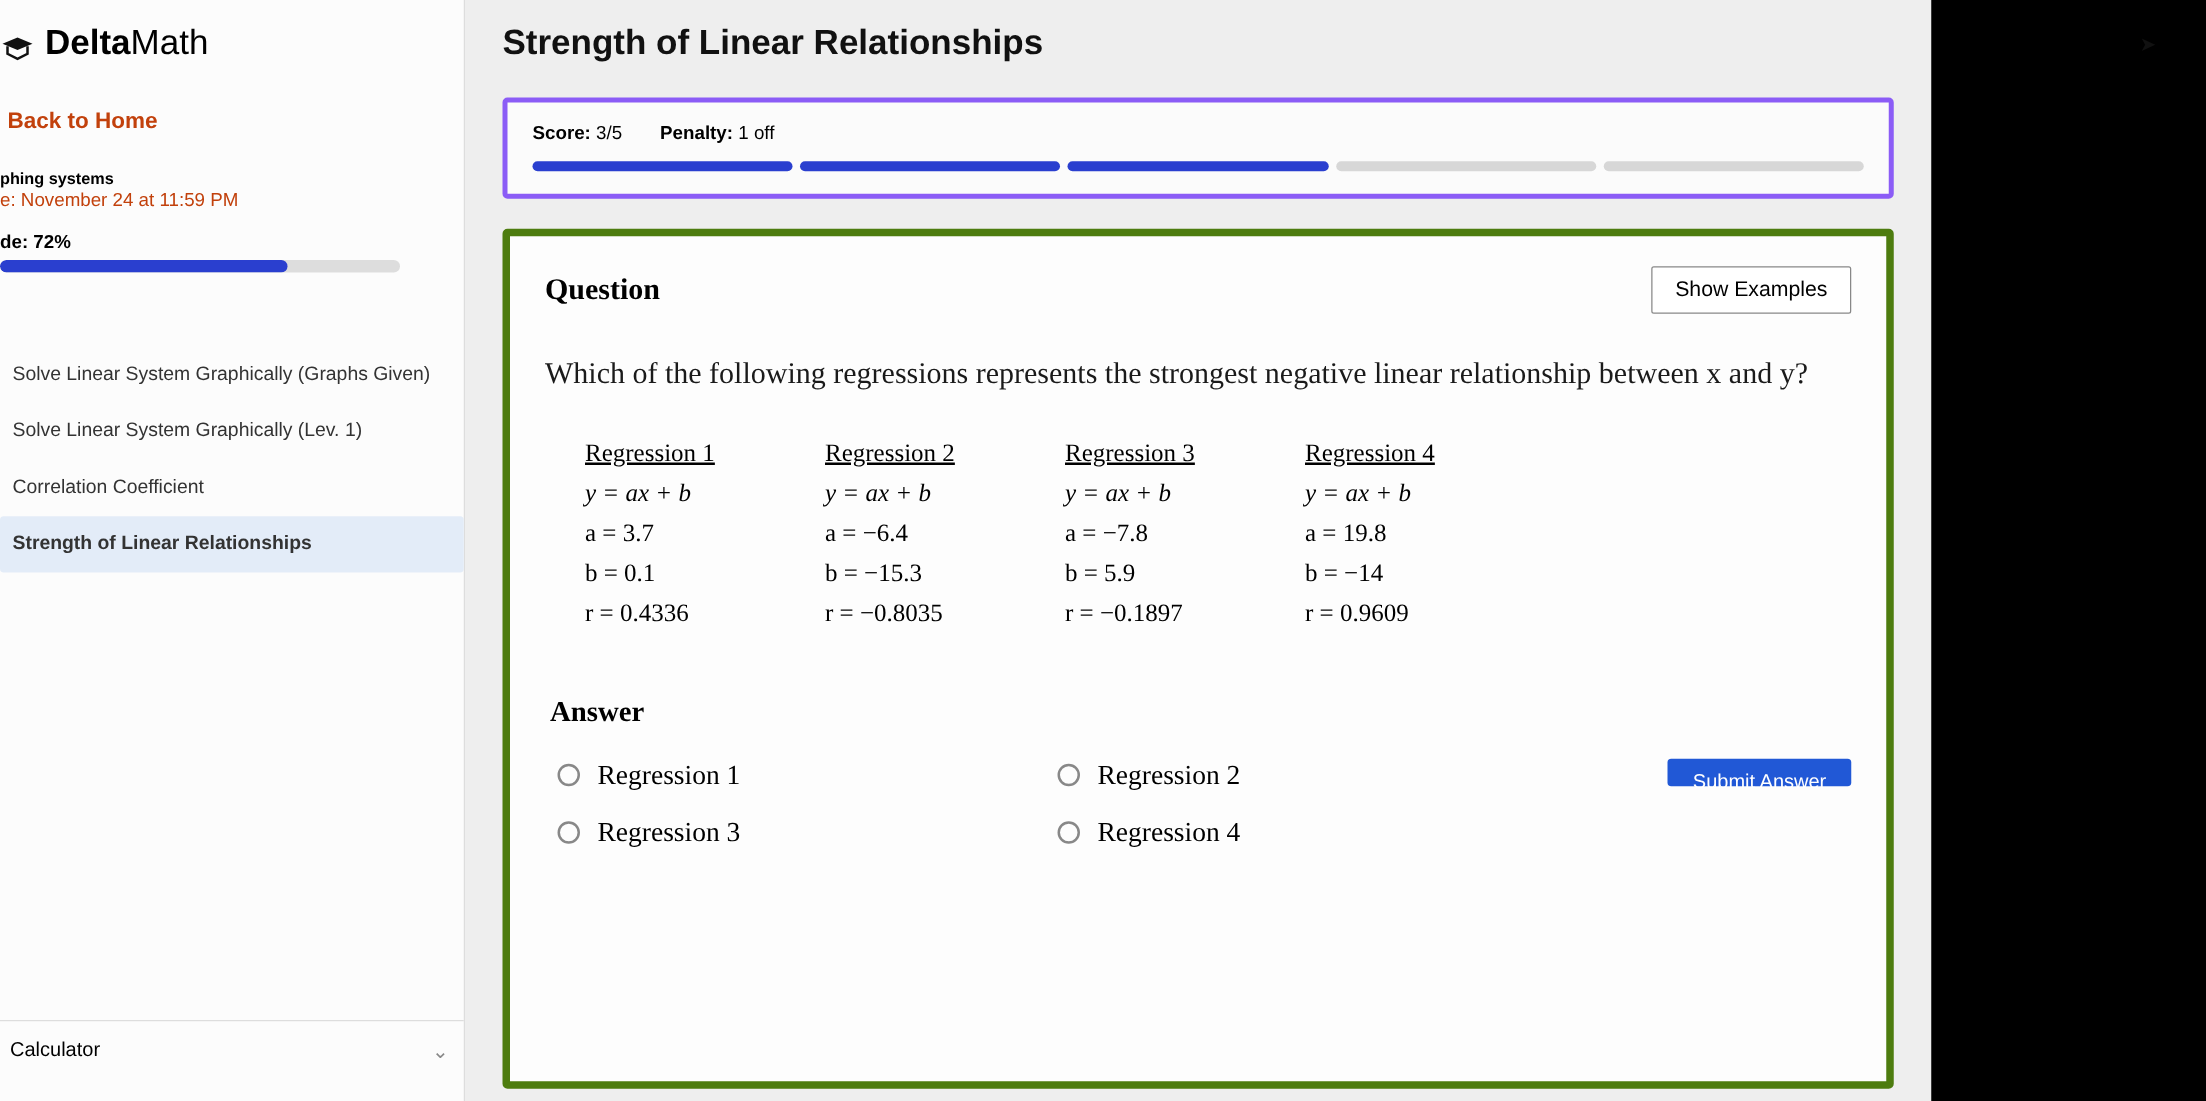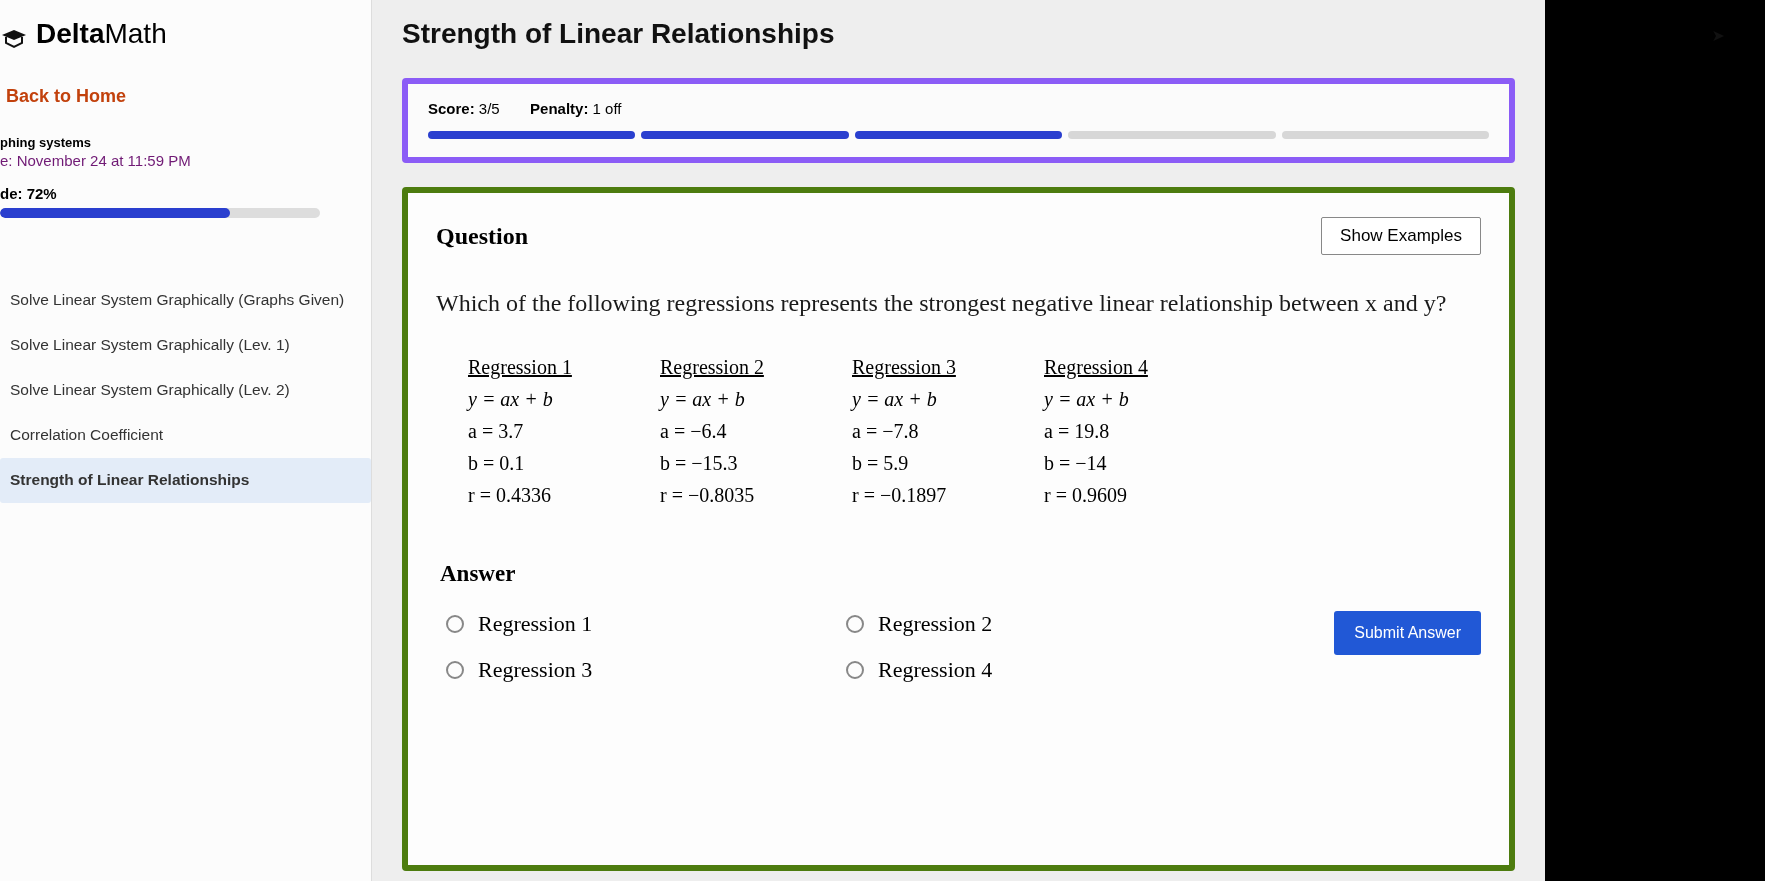--- a/index.html
+++ b/index.html
@@ -31,21 +31,21 @@
   .logo .bold { font-weight: 700; }
   .logo .light { font-weight: 400; }
   .back-link {
     color: #c2410c;
     font-weight: 700;
     font-size: 18px;
     padding: 18px 0 18px 6px;
     cursor: pointer;
   }
   .assign-title { font-weight: 700; font-size: 13px; padding: 10px 0 2px 0; }
-  .due-line { font-size: 15px; padding: 0 0 16px 0; color: #701a75; }
+  .due-line { font-size: 15px; padding: 0 0 16px 0; color: #c2410c; }
   .grade-line { font-size: 15px; font-weight: 600; margin-bottom: 6px; }
   .grade-bar {
     width: 320px; height: 10px; background: #ddd; border-radius: 6px;
     overflow: hidden; margin-bottom: 60px;
   }
   .grade-fill { height: 100%; background: #2a3fcf; border-radius: 6px; }
   .topic-item {
     font-size: 15.5px;
     color: #333;
     padding: 12px 8px 12px 10px;
@@ -72,21 +72,21 @@
   .main {
     flex: 1;
     background: #eeeeee;
     padding: 18px 30px 10px 30px;
     display: flex;
     flex-direction: column;
   }
   .page-title { font-size: 28px; font-weight: 700; margin-bottom: 28px; color: #111; }
   .score-card {
     background: #fbfbfb;
-    border: 6px solid #8b5cf6;
+    border: 4px solid #8b5cf6;
     border-radius: 4px;
     padding: 16px 20px 18px 20px;
     margin-bottom: 24px;
   }
   .score-line { font-size: 15px; margin-bottom: 14px; }
   .score-line b { font-weight: 700; }
   .score-line .gap { display: inline-block; width: 22px; }
   .prog-track { display: flex; gap: 6px; height: 8px; }
   .prog-seg { flex: 1; border-radius: 4px; background: #d7d7d7; }
   .prog-seg.done { background: #2a3fcf; }
@@ -116,21 +116,21 @@
   .ans-label { font-family: Georgia, serif; font-size: 23px; font-weight: 700; margin: 18px 0 24px 4px; }
   .ans-area { display: flex; align-items: flex-start; gap: 60px; }
   .ans-grid { display: grid; grid-template-columns: 340px 340px; row-gap: 20px; column-gap: 60px; margin-left: 10px; }
   .ans-opt { display: flex; align-items: center; gap: 14px; font-family: Georgia, serif; font-size: 22px; cursor: pointer; }
   .radio {
     width: 18px; height: 18px; border: 2px solid #888; border-radius: 50%; flex-shrink: 0;
   }
   .submit-btn {
     background: #2158d6; color: #fff; border: none; padding: 10px 20px;
     font-size: 16px; border-radius: 3px; cursor: pointer; margin-left: auto;
-    height: 44px;
+    height: 22px;
   }
   .cursor-ptr { position: absolute; top: 26px; right: 40px; font-size: 16px; color: #111; }
   .rightstrip { width: 220px; background: #000; }
 </style>
 </head>
 <body>
 
 <div class="sidebar">
   <div class="logo">
     <span class="icon">
@@ -152,25 +152,28 @@
   <div class="grade-line">
     <span>de: </span><span>72%</span>
   </div>
   <div class="grade-bar">
     <div class="grade-fill" id="grade-fill" style="width: 72%;"></div>
   </div>
 
   <div id="topics">
       <div class="topic-item">Solve Linear System Graphically (Graphs Given)</div>
       <div class="topic-item">Solve Linear System Graphically (Lev. 1)</div>
-      <div class="topic-item">Solve Linear System Graphically (Lev. 2)</div>
       <div class="topic-item">Correlation Coefficient</div>
       <div class="topic-item selected">Strength of Linear Relationships</div>
     </div>
 
+  <div class="calc-row">
+    <span>Calculator</span>
+    <span class="chev">⌄</span>
+  </div>
 </div>
 
 <div class="main">
   <span class="cursor-ptr">➤</span>
   <div class="page-title">Strength of Linear Relationships</div>
 
   <div class="score-card">
     <div class="score-line">
       <b>Score:</b>
       <span>3/5</span>

